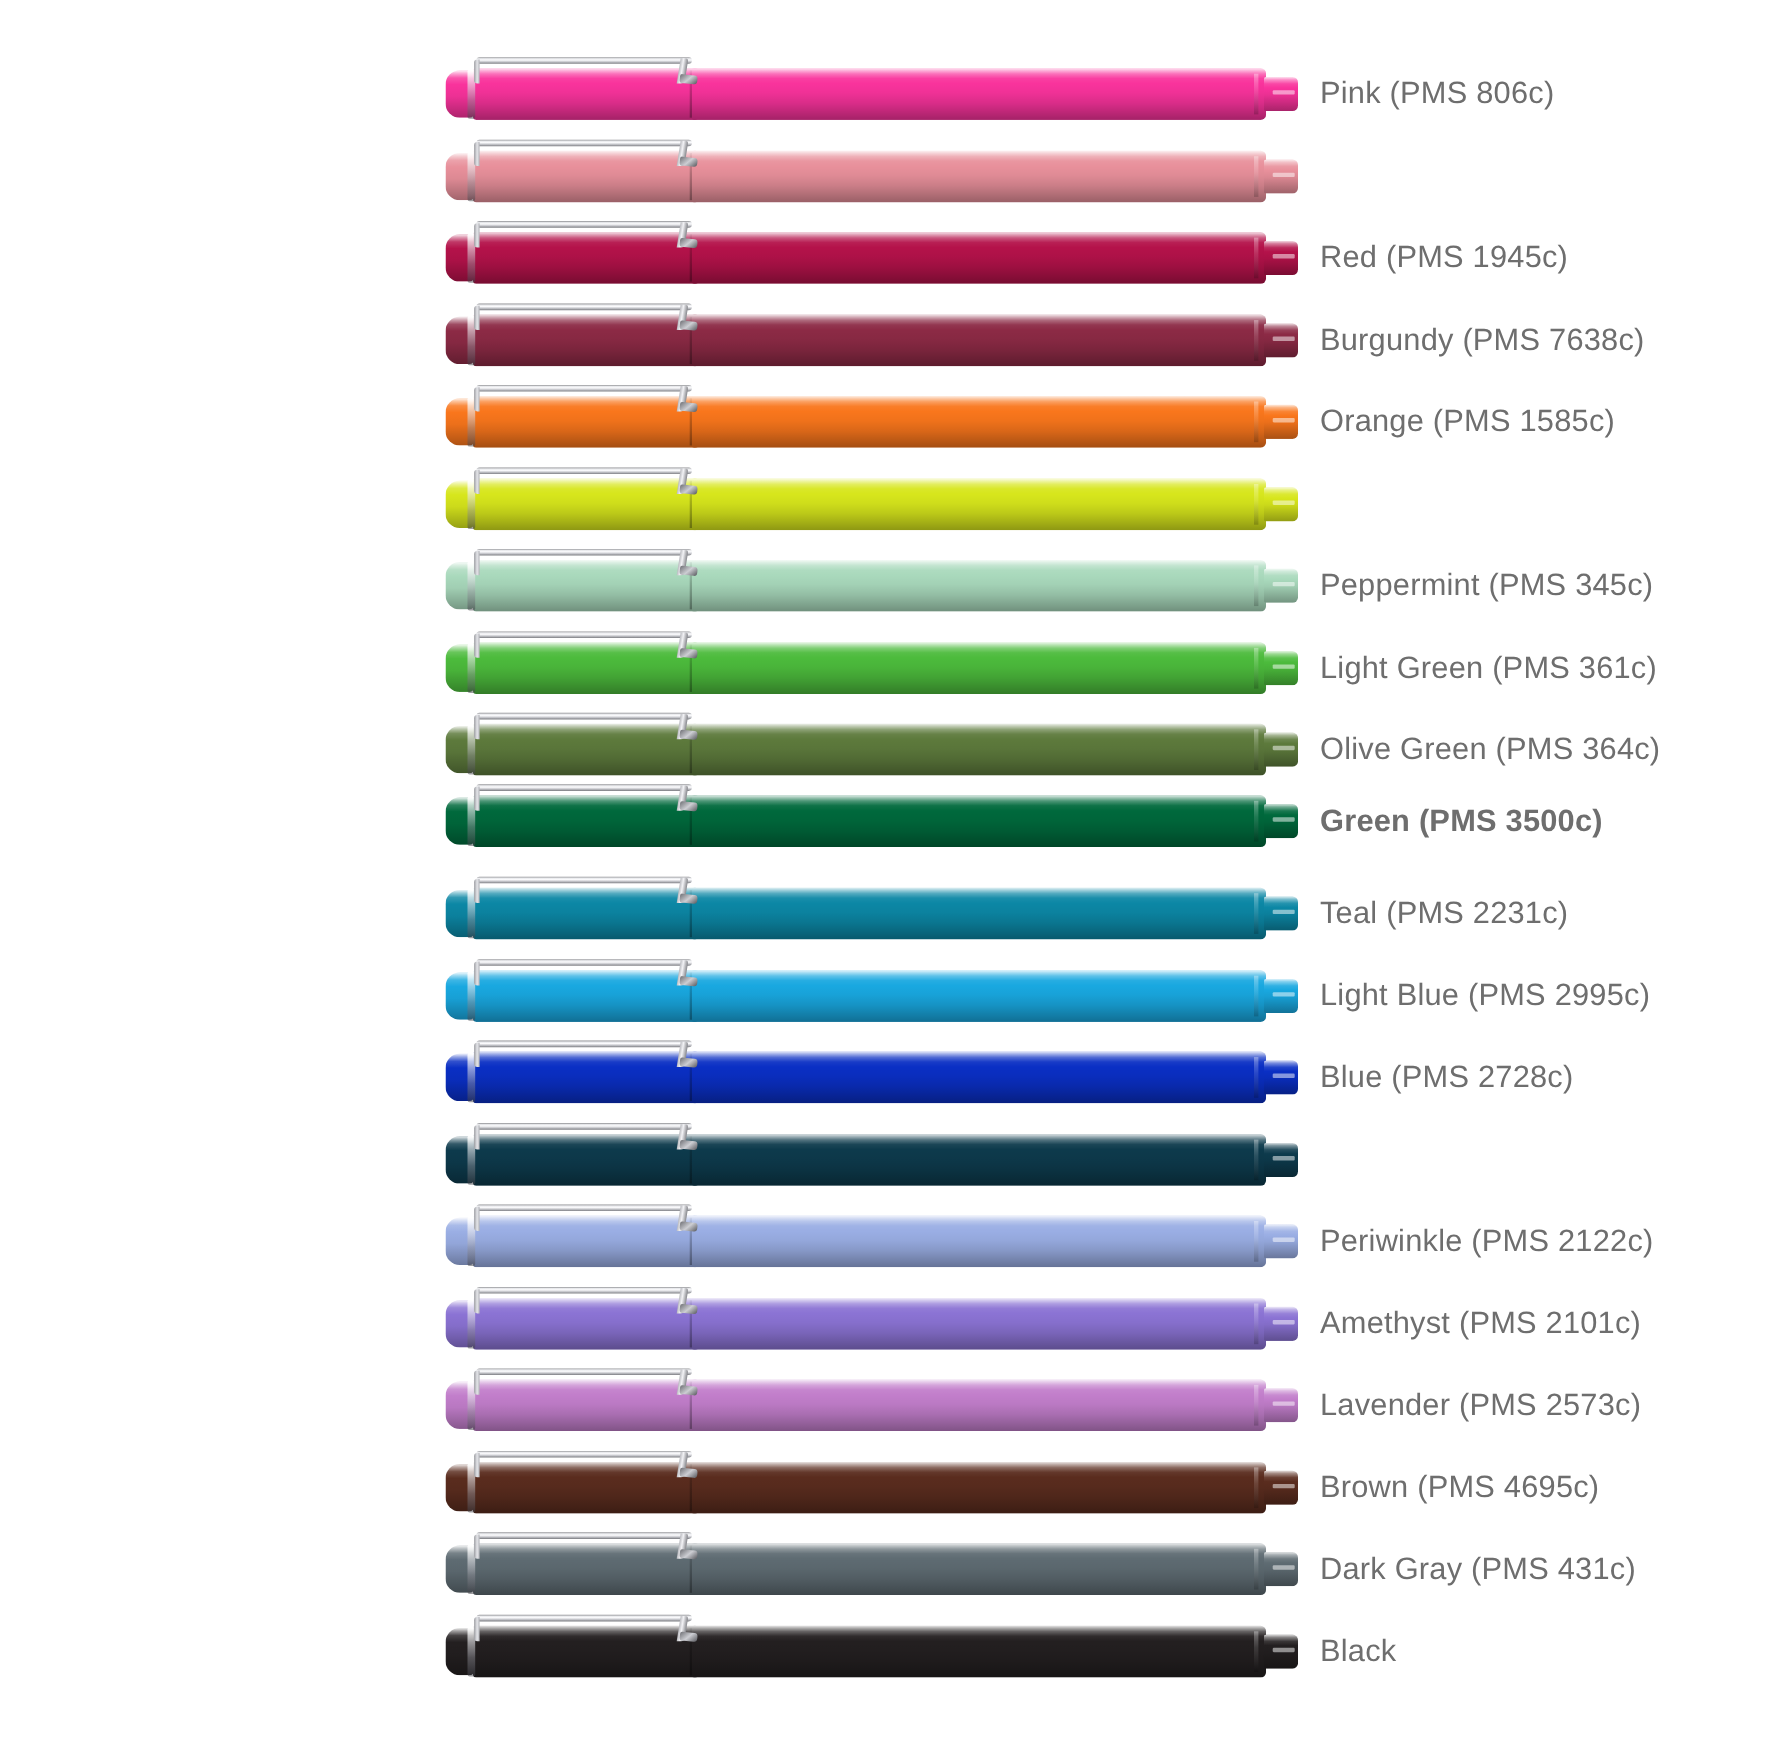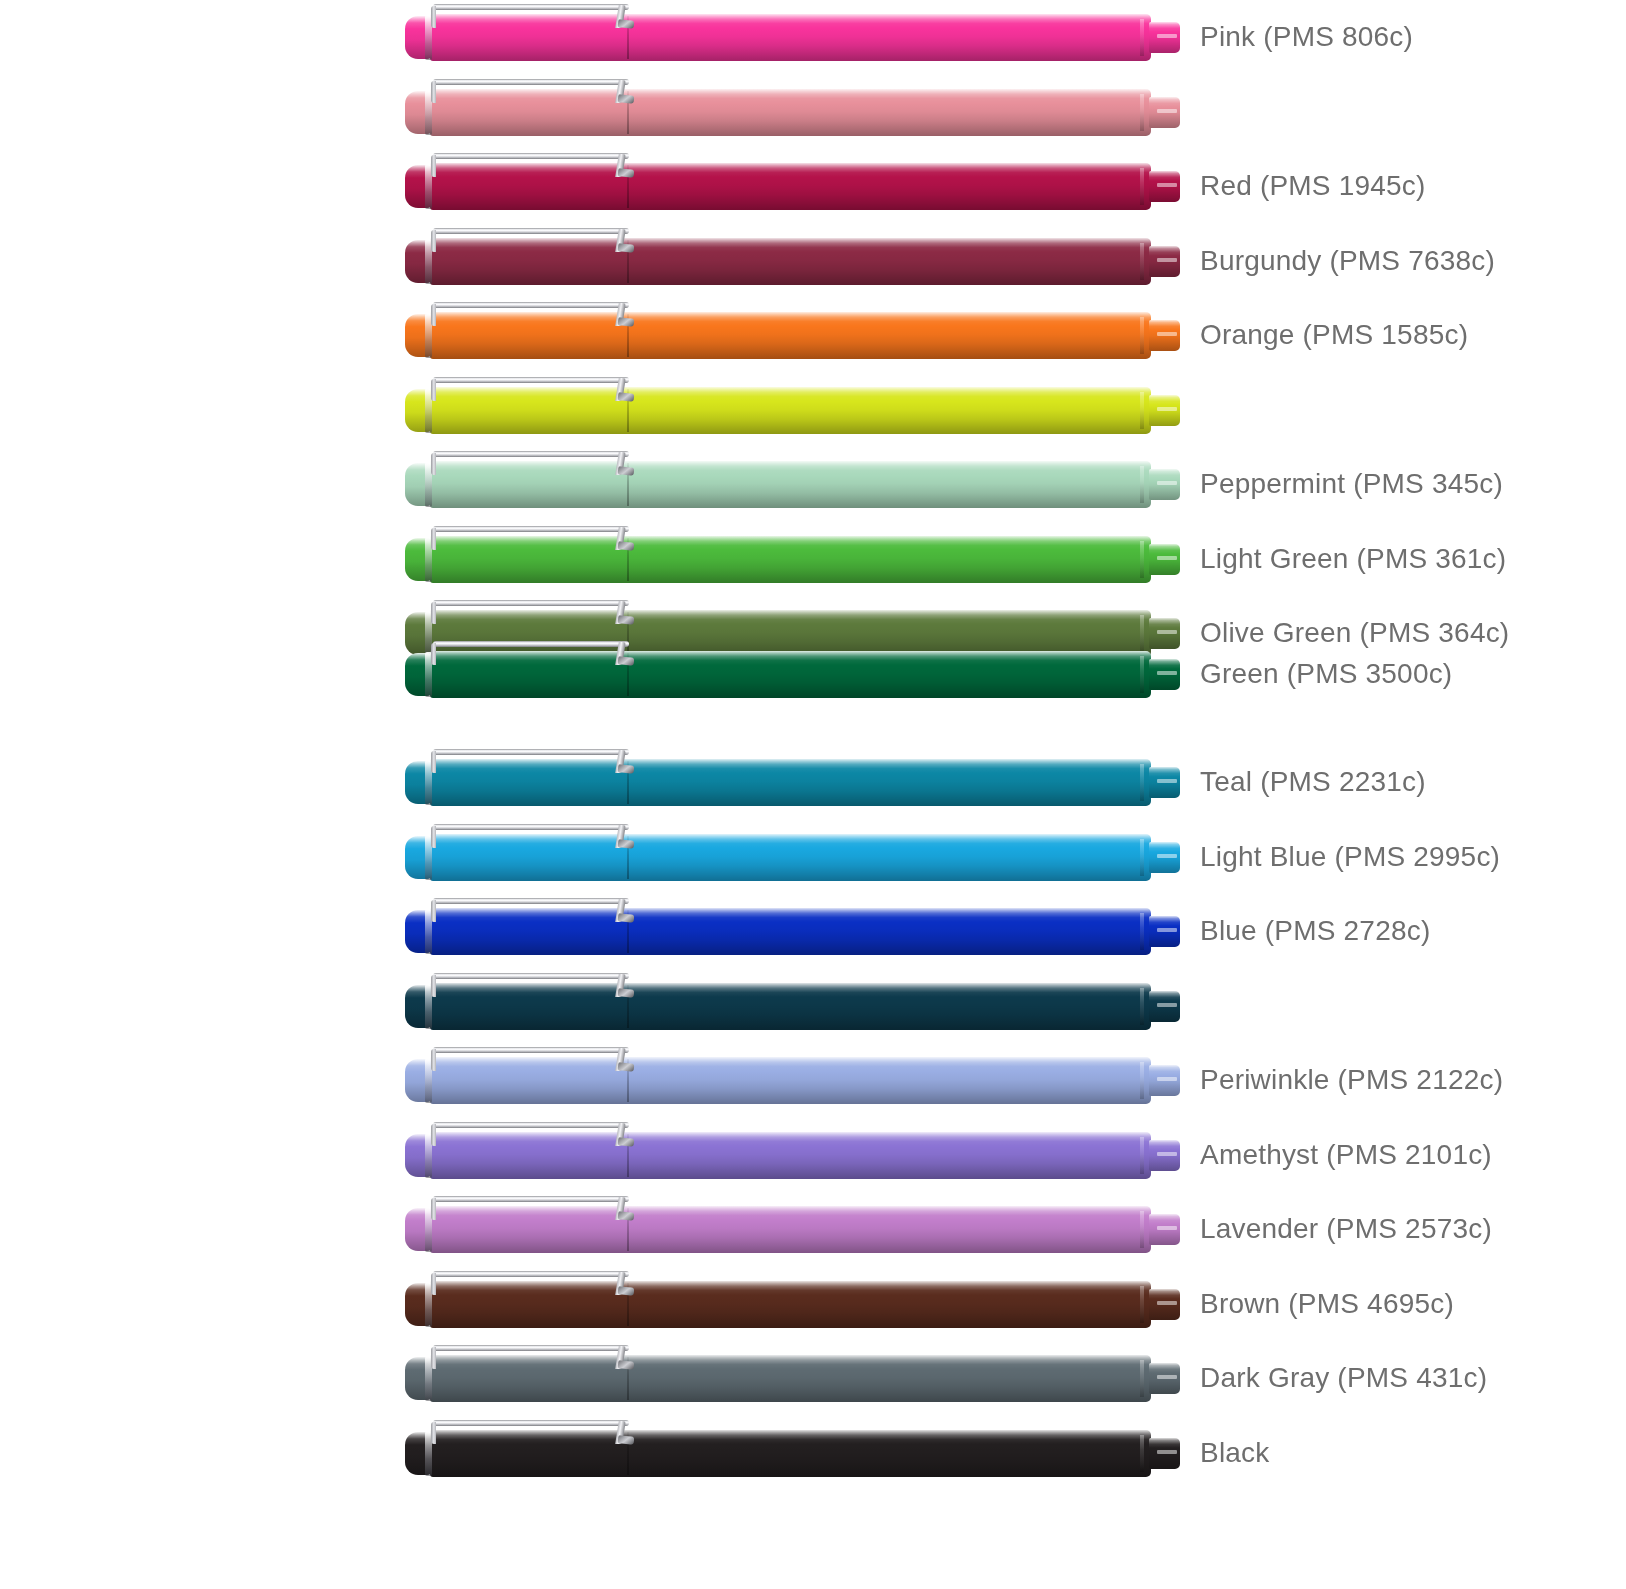--- a/index.html
+++ b/index.html
@@ -14,20 +14,21 @@
   #chart{
     position:absolute;
     left:0;top:0;
     width:1626px;height:1589px;
   }
   .row{
     position:absolute;
     left:0;
     width:1602px;
     height:74.5px;
+    margin-top:48px;
   }
   
   .pen{
     position:absolute;
     left:405px;
     top:13px;
     width:775px;
     height:49px;
   }
   
@@ -360,21 +361,21 @@
         <div class="knob-notch"></div>
         <div class="clip">
           <div class="clip-top"></div>
           <div class="clip-left"></div>
           <div class="clip-right"></div>
           <div class="clip-hook"></div>
         </div>
       </div>
       <div class="label">Olive Green (PMS 364c)</div>
     </div>
-    <div class="row" style="top: 637px;">
+    <div class="row" style="top: 661px; font-weight: bold;">
       <div class="pen" style="--c: #00693c;">
         <div class="cap-dome"></div>
         <div class="cap-body"></div>
         <div class="cap-ring"></div>
         <div class="seam"></div>
         <div class="barrel"></div>
         <div class="end-groove"></div>
         <div class="end-knob"></div>
         <div class="knob-notch"></div>
         <div class="clip">

